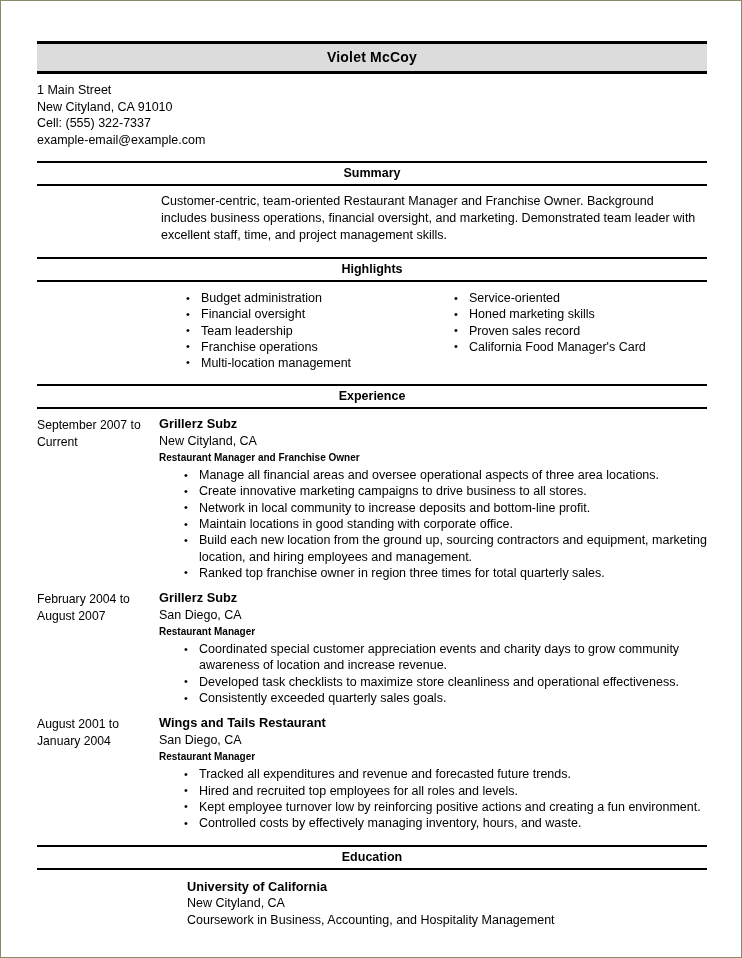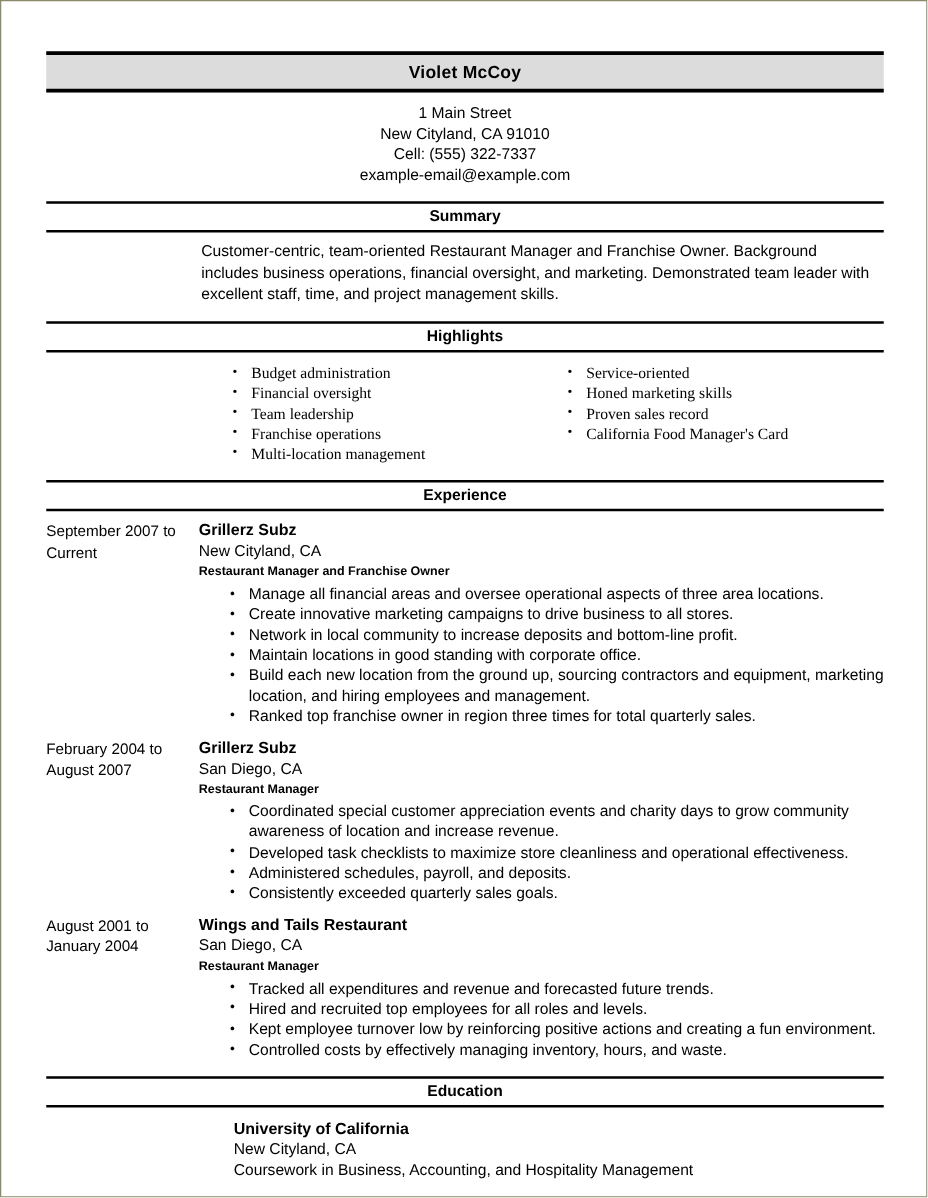--- a/index.html
+++ b/index.html
@@ -40,21 +40,20 @@
   }
   .name-banner .name {
     font-size: 14px;
     font-weight: bold;
     letter-spacing: 0.2px;
     line-height: 1.15;
   }
 
   
   .contact {
-    text-align: center;
     margin-top: 8px;
     font-size: 12.5px;
     line-height: 16.5px;
   }
   .contact div { white-space: nowrap; }
 
   
   .section-head {
     margin-top: 13px;
     border-top: 2.5px solid #000;
@@ -78,21 +77,20 @@
   .highlights {
     margin-top: 8px;
     display: flex;
     padding-left: 124px;
   }
   .hl-col { width: 268px; }
   .hl-col ul {
     margin: 0;
     padding: 0 0 0 25px;
     list-style: none;
-    font-family: Liberation Serif, serif;
   }
   .hl-col li {
     font-size: 12.5px;
     line-height: 16.2px;
     position: relative;
     padding-left: 15px;
   }
   .hl-col li::before {
     content: "\2022";
     position: absolute;
@@ -220,21 +218,20 @@
 
       <div class="job">
         <div class="job-dates">February 2004 to August 2007</div>
         <div class="job-main">
           <div class="job-company">Grillerz Subz</div>
           <div class="job-location">San Diego, CA</div>
           <div class="job-title">Restaurant Manager</div>
           <ul>
             <li>Coordinated special customer appreciation events and charity days to grow community awareness of location and increase revenue.</li>
             <li>Developed task checklists to maximize store cleanliness and operational effectiveness.</li>
-            <li>Administered schedules, payroll, and deposits.</li>
             <li>Consistently exceeded quarterly sales goals.</li>
           </ul>
         </div>
       </div>
 
       <div class="job">
         <div class="job-dates">August 2001 to January 2004</div>
         <div class="job-main">
           <div class="job-company">Wings and Tails Restaurant</div>
           <div class="job-location">San Diego, CA</div>

